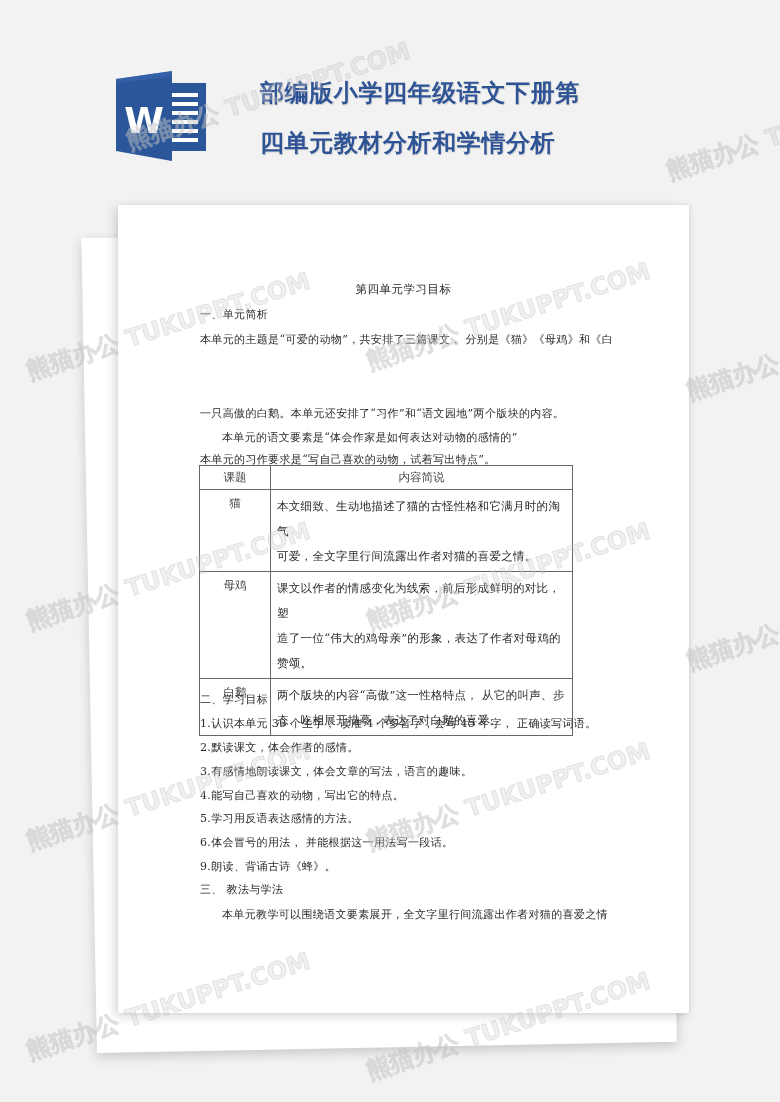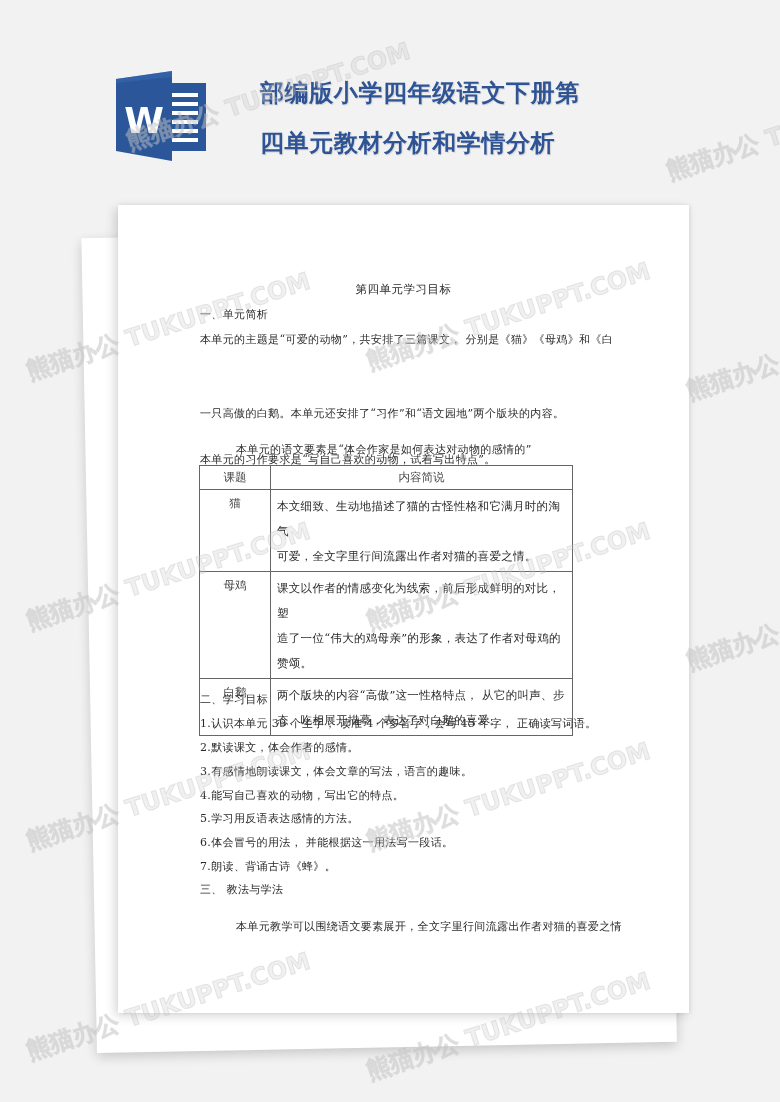--- a/index.html
+++ b/index.html
@@ -78,21 +78,21 @@
       font-size: 11.5px;
       letter-spacing: 0.5px;
     }
     .line {
       position: absolute;
       left: 82px;
       white-space: nowrap;
       font-size: 11px;
       letter-spacing: 0.35px;
     }
-    .indent { left: 118px; margin-top: 12px; }
+    .indent { left: 104px; }
 
     
     .tbl {
       position: absolute;
       left: 81px;
       top: 260px;
       width: 374px;
       border-collapse: collapse;
       border: 1.5px solid #555;
       font-size: 11.5px;
@@ -193,21 +193,21 @@
     </tbody>
       </table>
 
     <div class="line" style="top:487px">二、学习目标</div>
     <div class="line" style="top:511px">1.认识本单元 39 个生字，  读准 4 个多音字，会写 45 个字，   正确读写词语。</div>
     <div class="line" style="top:535px">2.默读课文，体会作者的感情。</div>
     <div class="line" style="top:559px">3.有感情地朗读课文，体会文章的写法，语言的趣味。</div>
     <div class="line" style="top:583px">4.能写自己喜欢的动物，写出它的特点。</div>
     <div class="line" style="top:606px">5.学习用反语表达感情的方法。</div>
     <div class="line" style="top:630px">6.体会冒号的用法，  并能根据这一用法写一段话。</div>
-    <div class="line" style="top:654px">7.朗读、背诵古诗《蜂》。</div>
+    <div class="line" style="top:654px">9.朗读、背诵古诗《蜂》。</div>
 
     <div class="line" style="top:677px">三、  教法与学法</div>
     <div class="line indent" style="top:702px">本单元教学可以围绕语文要素展开，全文字里行间流露出作者对猫的喜爱之情</div>
   </div>
 </div>
 
 <div class="wm" style="left:20px; top:310px">熊猫办公 TUKUPPT.COM</div>
 <div class="wm" style="left:360px; top:300px">熊猫办公 TUKUPPT.COM</div>
 <div class="wm" style="left:660px; top:110px">熊猫办公 TUKUPPT.COM</div>
 <div class="wm" style="left:680px; top:330px">熊猫办公 TUKUPPT.COM</div>

